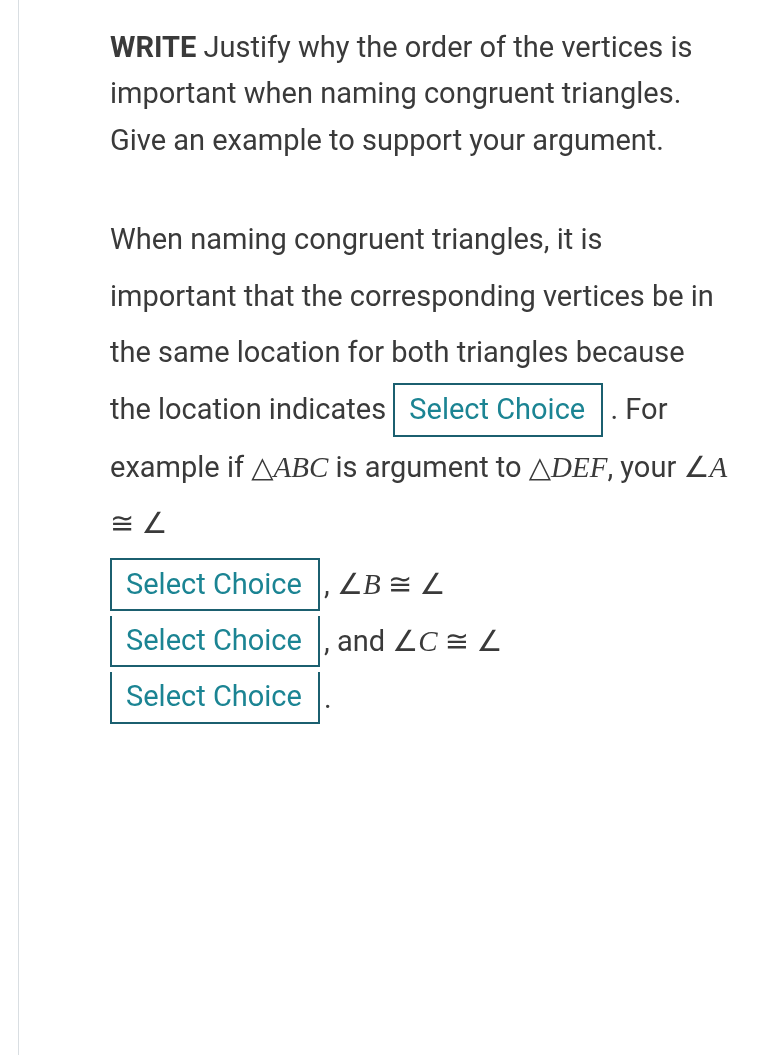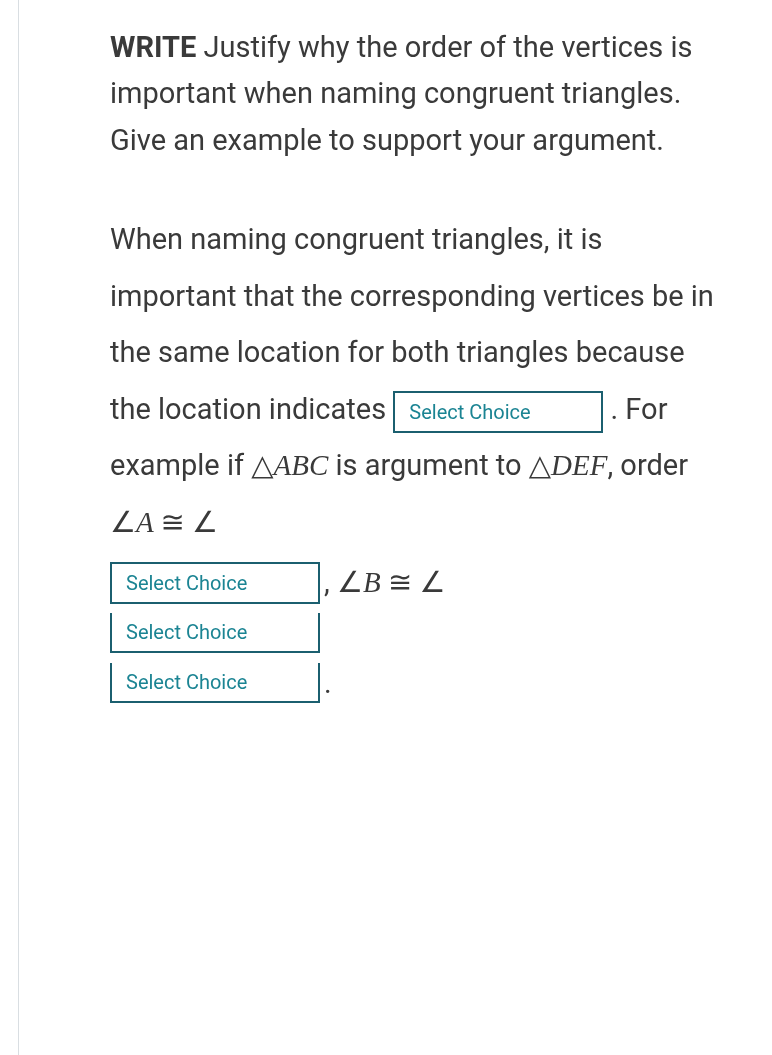--- a/index.html
+++ b/index.html
@@ -40,21 +40,21 @@
     font-style: italic;
   }
   .math-sym {
     font-style: normal;
   }
   .choice {
     display: inline-block;
     border: 2px solid #1b5f6f;
     color: #1b8493;
     padding: 6px 14px 6px 14px;
-    font-size: 20px;
+    font-size: 29px;
     line-height: 1.3;
     min-width: 210px;
     box-sizing: border-box;
     vertical-align: baseline;
     background: #ffffff;
     margin: 2px 0;
   }
   .row {
     display: flex;
     align-items: center;
@@ -70,33 +70,36 @@
 <div class="page">
   <div class="left-rule"></div>
 
   <div class="prompt">
     <span class="lead">WRITE</span><span> Justify why the order of the vertices is important when naming congruent triangles. Give an example to support your argument.</span>
   </div>
 
   <div class="answer">
     <span>When naming congruent triangles, it is important that the corresponding vertices be in the same location for both triangles because the location indicates </span>
     <span class="choice">Select Choice</span>
-    <span>. For example if </span><span class="math"><span class="math-sym">△</span>ABC</span><span> is argument to </span><span class="math"><span class="math-sym">△</span>DEF</span><span>, order </span><span class="math"><span class="math-sym">∠</span>A <span class="math-sym">≅ ∠</span></span>
+    <span>. For example if </span><span class="math"><span class="math-sym">△</span>ABC</span><span> is argument to </span><span class="math"><span class="math-sym">△</span>DEF</span><span>, your </span><span class="math"><span class="math-sym">∠</span>A <span class="math-sym">≅ ∠</span></span>
 
     <div style="height:4px"></div>
 
     <div class="row">
       <span class="choice">Select Choice</span>
       <span class="inline-tail">
         <span>, </span><span class="math"><span class="math-sym">∠</span>B <span class="math-sym">≅ ∠</span></span>
       </span>
     </div>
 
     <div class="row">
       <span class="choice" style="border-top:none">Select Choice</span>
+      <span class="inline-tail">
+        <span>, and </span><span class="math"><span class="math-sym">∠</span>C <span class="math-sym">≅ ∠</span></span>
+      </span>
     </div>
 
     <div class="row">
       <span class="choice" style="border-top:none">Select Choice</span>
       <span class="inline-tail">.</span>
     </div>
 
   </div>
 </div>
 

